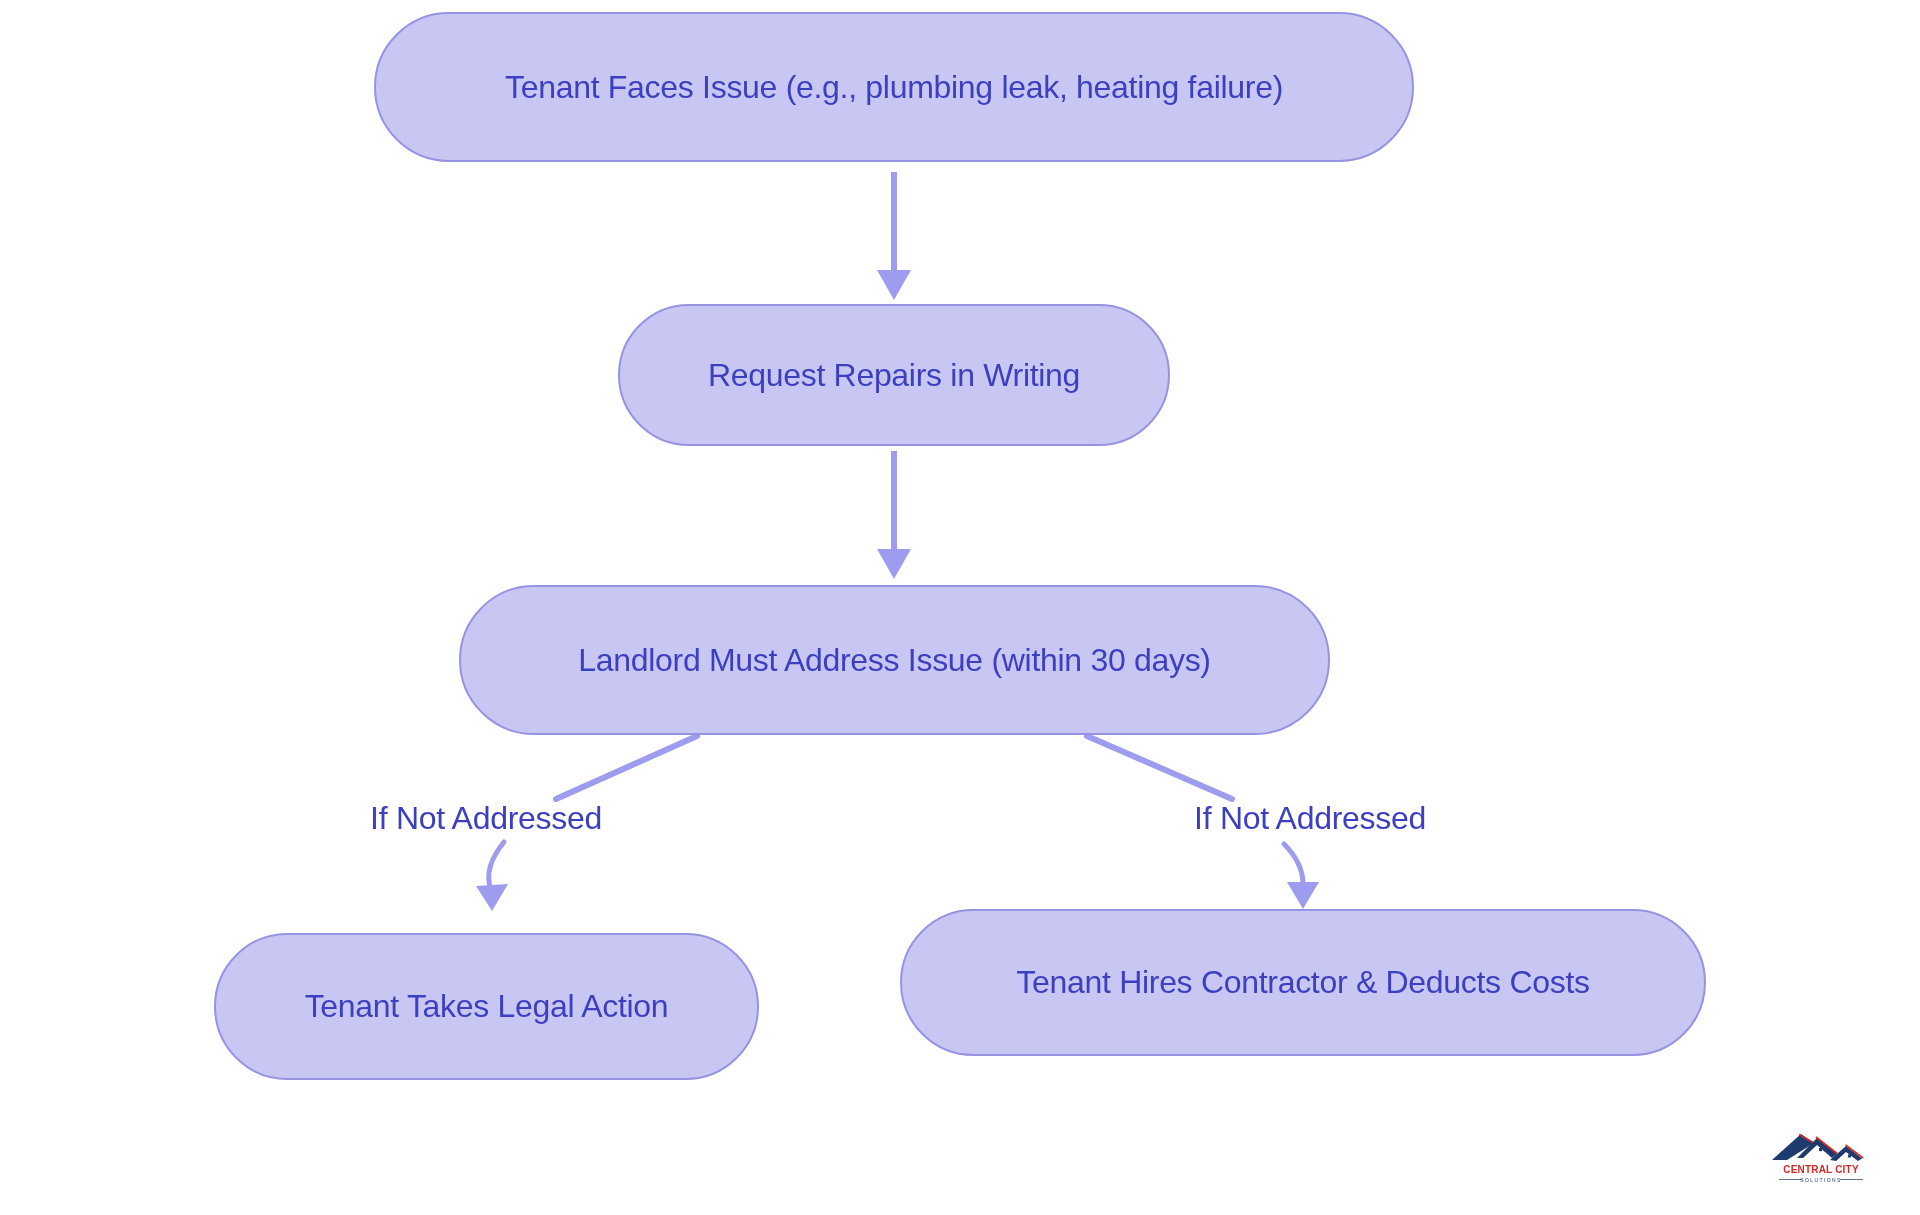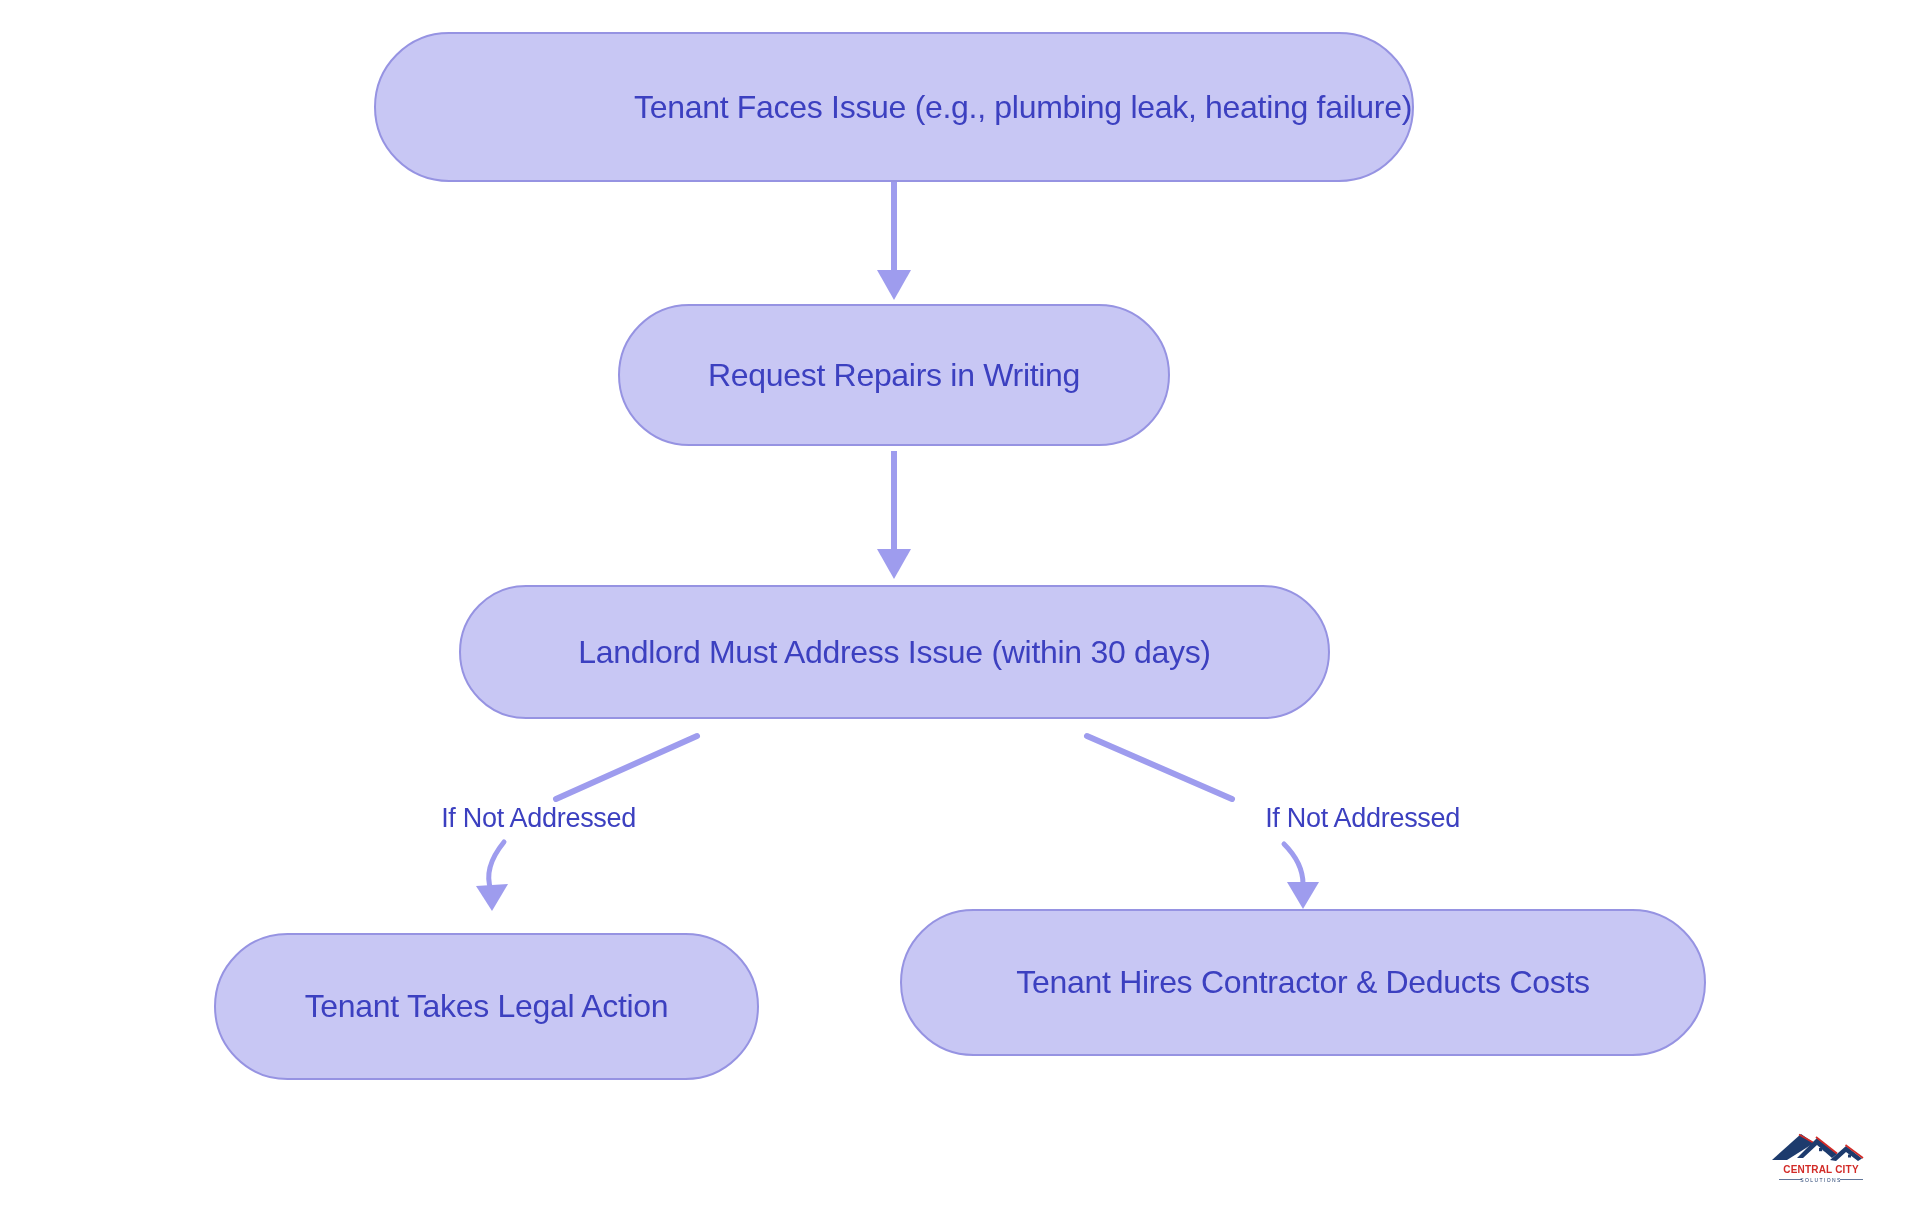--- a/index.html
+++ b/index.html
@@ -22,29 +22,29 @@
   .node{
     position:absolute;
     background:var(--node-fill);
     border:2px solid var(--node-border);
     display:flex;align-items:center;justify-content:center;
     color:var(--node-text);
     font-size:32px;letter-spacing:-0.3px;
     white-space:nowrap;
     box-sizing:border-box;
   }
-  .node-issue{left:374px;top:32px;width:1040px;height:150px;border-radius:75px;justify-content:flex-end;}
+  .node-issue{left:374px;top:12px;width:1040px;height:150px;border-radius:75px;}
   .node-request{left:618px;top:304px;width:552px;height:142px;border-radius:74px;}
-  .node-landlord{left:459px;top:585px;width:871px;height:134px;border-radius:75px;}
+  .node-landlord{left:459px;top:585px;width:871px;height:150px;border-radius:75px;}
   .node-legal{left:214px;top:933px;width:545px;height:147px;border-radius:74px;}
   .node-contractor{left:900px;top:909px;width:806px;height:147px;border-radius:74px;}
   .edge-label{
     position:absolute;width:300px;height:40px;
-    display:flex;align-items:center;justify-content:flex-end;
-    color:var(--node-text);font-size:27px;letter-spacing:-0.3px;white-space:nowrap;
+    display:flex;align-items:center;justify-content:center;
+    color:var(--node-text);font-size:32px;letter-spacing:-0.3px;white-space:nowrap;
   }
   .edge-label-left{left:336px;top:798px;}
   .edge-label-right{left:1160px;top:798px;}
   .connector-layer{position:absolute;left:0;top:0;width:1920px;height:1215px;pointer-events:none;}
   .connector-layer line, .connector-layer path{stroke:var(--connector);fill:none;}
   .connector-layer polygon{fill:var(--connector);stroke:none;}
   .logo{position:absolute;left:1770px;top:1128px;width:102px;height:66px;}
   .logo .roof{fill:var(--logo-navy);}
   .logo .ridge{stroke:var(--logo-red);fill:none;}
   .logo .window{fill:var(--logo-navy);}

